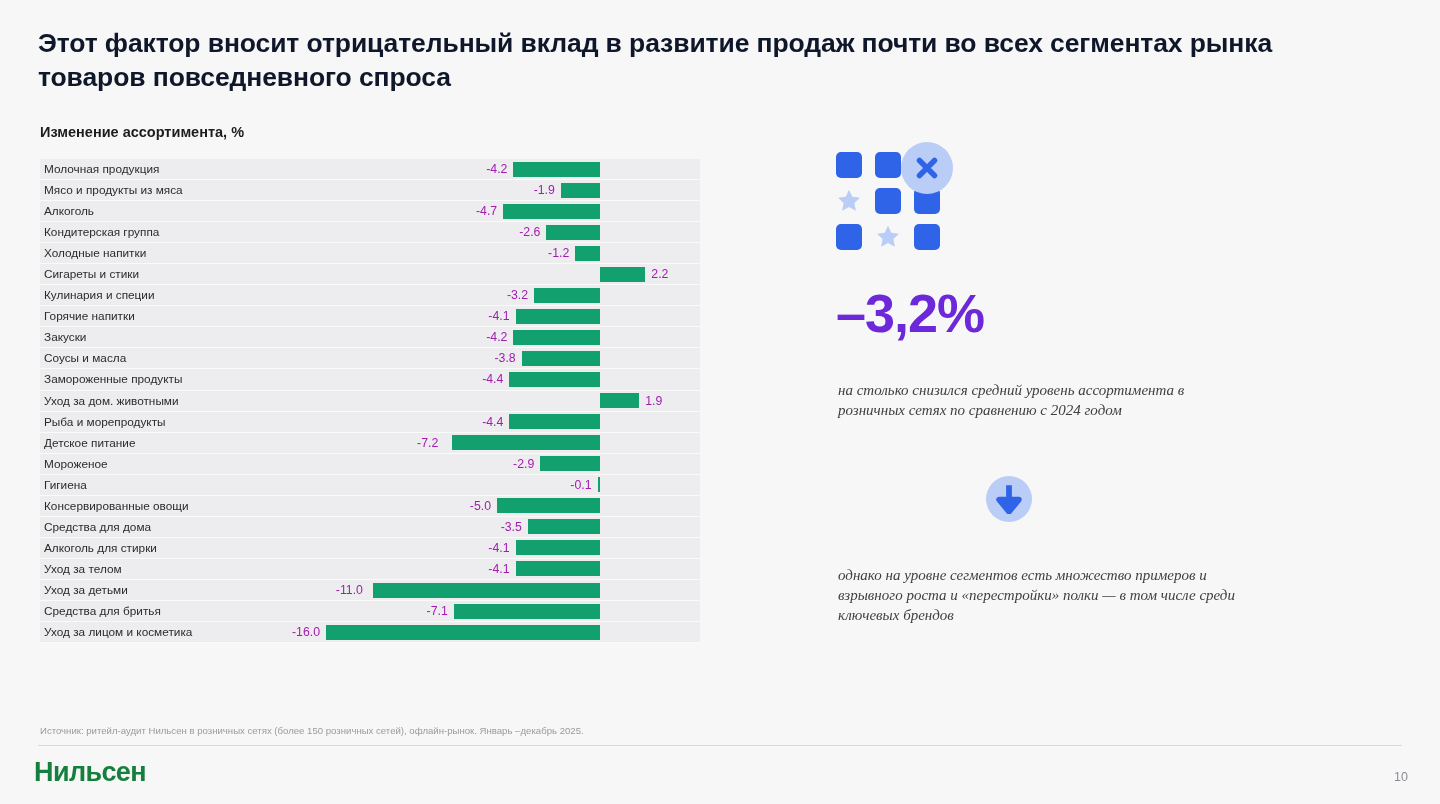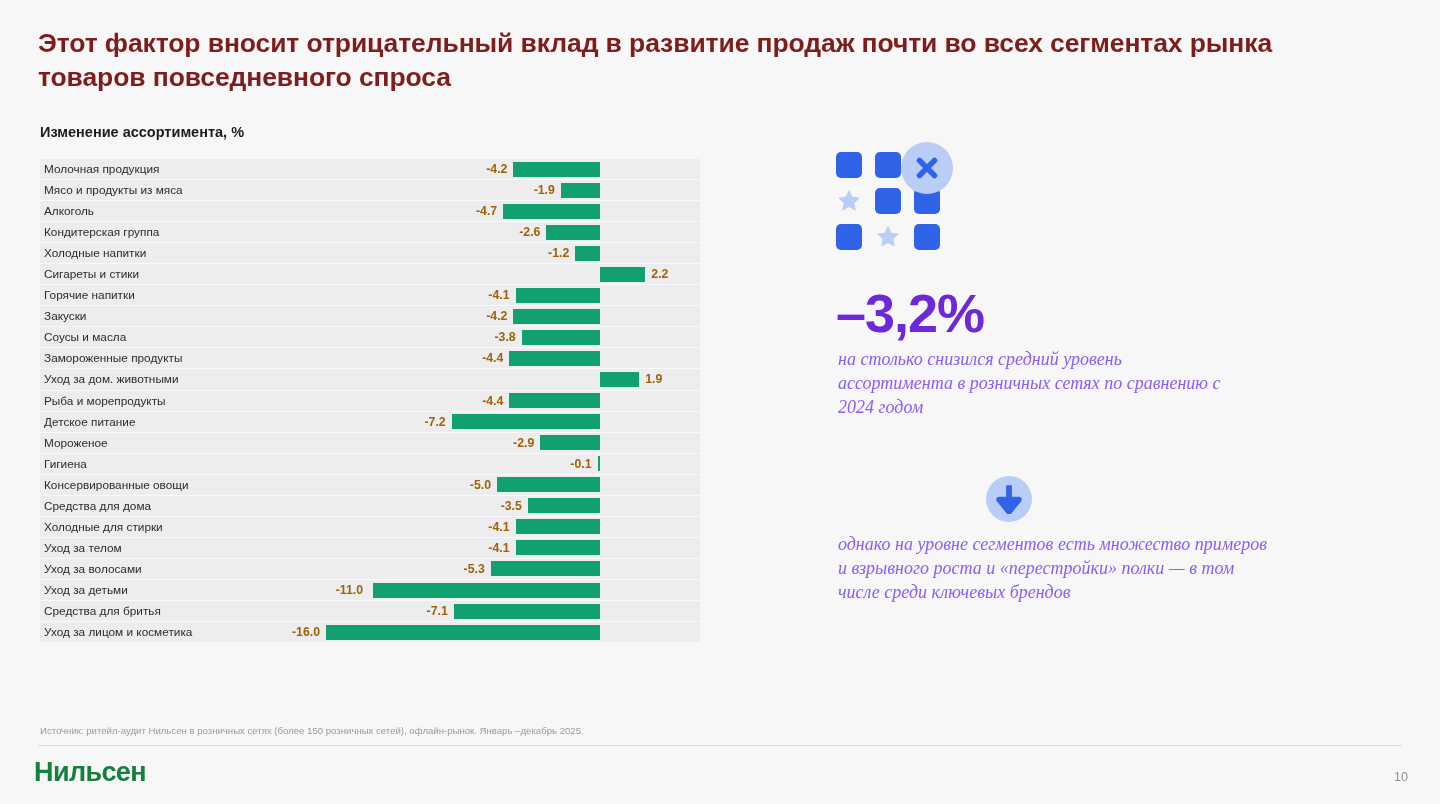--- a/index.html
+++ b/index.html
@@ -11,21 +11,21 @@
     color:#222;
     overflow:hidden;
     position:relative;
   }
   .slide{position:absolute;inset:0;}
 
   
   .title{
     position:absolute;left:38px;top:26px;width:1320px;
     font-size:26.5px;font-weight:bold;line-height:1.30;
-    color:#7f1d1d;letter-spacing:-0.1px;
+    color:#0f172a;letter-spacing:-0.1px;
   }
 
   .subtitle{
     position:absolute;left:40px;top:124px;
     font-size:14.5px;font-weight:bold;color:#1c1c1c;
   }
 
   
   .chart{
     position:absolute;left:40px;top:159px;
@@ -41,21 +41,21 @@
   .row .cat{
     position:absolute;left:4px;top:50%;transform:translateY(-50%);
     font-size:11.8px;color:#2b2b2b;white-space:nowrap;
   }
   .row .bar{
     position:absolute;top:2.6px;height:15px;
     background:#11a06e;
   }
   .row .val{
     position:absolute;top:50%;transform:translateY(-50%);
-    font-size:12.3px;color:#a16207;white-space:nowrap;font-weight:bold;
+    font-size:12.3px;color:#a21caf;white-space:nowrap;
   }
 
   
   .source{
     position:absolute;left:40px;top:725px;width:700px;
     font-size:9.6px;color:#9a9a9f;
   }
   .hr{
     position:absolute;left:38px;top:745px;width:1364px;height:1px;
     background:#d8d8dc;
@@ -82,22 +82,23 @@
 
   .bignum{
     position:absolute;left:836px;top:282px;
     font-size:54px;font-weight:bold;color:#6d28d9;letter-spacing:-1px;
   }
 
   .para{
     position:absolute;left:838px;
     font-family:"Liberation Serif", serif;
     font-style:italic;
-    font-size:18px;line-height:1.33;
-    color:#8b5cf6;
+    font-size:15px;line-height:1.33;
+    color:#404040;
+    margin-top:33px;
   }
   .para1{top:348px;width:400px;}
   .para2{top:533px;width:430px;}
 
   .arrowcircle{
     position:absolute;left:986px;top:476px;
     width:46px;height:46px;border-radius:50%;
     background:#b9cdf6;
   }
   .arrowcircle svg{position:absolute;left:9px;top:8px;}
@@ -136,20 +137,25 @@
         <span class="cat">Холодные напитки</span>
         <div class="bar" style="background: rgb(17, 160, 110); left: 535.28px; width: 24.72px;"></div>
         <span class="val" style="left: 493.28px; width: 36px; text-align: right;">-1.2</span>
       </div>
       <div class="row">
         <span class="cat">Сигареты и стики</span>
         <div class="bar" style="background: rgb(17, 160, 110); left: 560px; width: 45.32px;"></div>
         <span class="val" style="left: 611.32px;">2.2</span>
       </div>
       <div class="row">
+        <span class="cat">Кулинария и специи</span>
+        <div class="bar" style="background: rgb(17, 160, 110); left: 494.08px; width: 65.92px;"></div>
+        <span class="val" style="left: 452.08px; width: 36px; text-align: right;">-3.2</span>
+      </div>
+      <div class="row">
         <span class="cat">Горячие напитки</span>
         <div class="bar" style="background: rgb(17, 160, 110); left: 475.54px; width: 84.46px;"></div>
         <span class="val" style="left: 433.54px; width: 36px; text-align: right;">-4.1</span>
       </div>
       <div class="row">
         <span class="cat">Закуски</span>
         <div class="bar" style="background: rgb(17, 160, 110); left: 473.48px; width: 86.52px;"></div>
         <span class="val" style="left: 431.48px; width: 36px; text-align: right;">-4.2</span>
       </div>
       <div class="row">
@@ -168,21 +174,21 @@
         <span class="val" style="left: 605.14px;">1.9</span>
       </div>
       <div class="row">
         <span class="cat">Рыба и морепродукты</span>
         <div class="bar" style="background: rgb(17, 160, 110); left: 469.36px; width: 90.64px;"></div>
         <span class="val" style="left: 427.36px; width: 36px; text-align: right;">-4.4</span>
       </div>
       <div class="row">
         <span class="cat">Детское питание</span>
         <div class="bar" style="background: rgb(17, 160, 110); left: 411.68px; width: 148.32px;"></div>
-        <span class="val" style="left: 369.68px; width: 36px; text-align: right;">-7.2</span>
+        <span class="val" style="left: 369.68px; width: 36px; text-align: center;">-7.2</span>
       </div>
       <div class="row">
         <span class="cat">Мороженое</span>
         <div class="bar" style="background: rgb(17, 160, 110); left: 500.26px; width: 59.74px;"></div>
         <span class="val" style="left: 458.26px; width: 36px; text-align: right;">-2.9</span>
       </div>
       <div class="row">
         <span class="cat">Гигиена</span>
         <div class="bar" style="background: rgb(17, 160, 110); left: 557.5px; width: 2.5px;"></div>
         <span class="val" style="left: 515.5px; width: 36px; text-align: right;">-0.1</span>
@@ -191,33 +197,28 @@
         <span class="cat">Консервированные овощи</span>
         <div class="bar" style="background: rgb(17, 160, 110); left: 457px; width: 103px;"></div>
         <span class="val" style="left: 415px; width: 36px; text-align: right;">-5.0</span>
       </div>
       <div class="row">
         <span class="cat">Средства для дома</span>
         <div class="bar" style="background: rgb(17, 160, 110); left: 487.9px; width: 72.1px;"></div>
         <span class="val" style="left: 445.9px; width: 36px; text-align: right;">-3.5</span>
       </div>
       <div class="row">
-        <span class="cat">Холодные для стирки</span>
+        <span class="cat">Алкоголь для стирки</span>
         <div class="bar" style="background: rgb(17, 160, 110); left: 475.54px; width: 84.46px;"></div>
         <span class="val" style="left: 433.54px; width: 36px; text-align: right;">-4.1</span>
       </div>
       <div class="row">
         <span class="cat">Уход за телом</span>
         <div class="bar" style="background: rgb(17, 160, 110); left: 475.54px; width: 84.46px;"></div>
         <span class="val" style="left: 433.54px; width: 36px; text-align: right;">-4.1</span>
-      </div>
-      <div class="row">
-        <span class="cat">Уход за волосами</span>
-        <div class="bar" style="background: rgb(17, 160, 110); left: 450.82px; width: 109.18px;"></div>
-        <span class="val" style="left: 408.82px; width: 36px; text-align: right;">-5.3</span>
       </div>
       <div class="row">
         <span class="cat">Уход за детьми</span>
         <div class="bar" style="background: rgb(17, 160, 110); left: 333.4px; width: 226.6px;"></div>
         <span class="val" style="left: 291.4px; width: 36px; text-align: center;">-11.0</span>
       </div>
       <div class="row">
         <span class="cat">Средства для бритья</span>
         <div class="bar" style="background: rgb(17, 160, 110); left: 413.74px; width: 146.26px;"></div>
         <span class="val" style="left: 371.74px; width: 36px; text-align: right;">-7.1</span>

